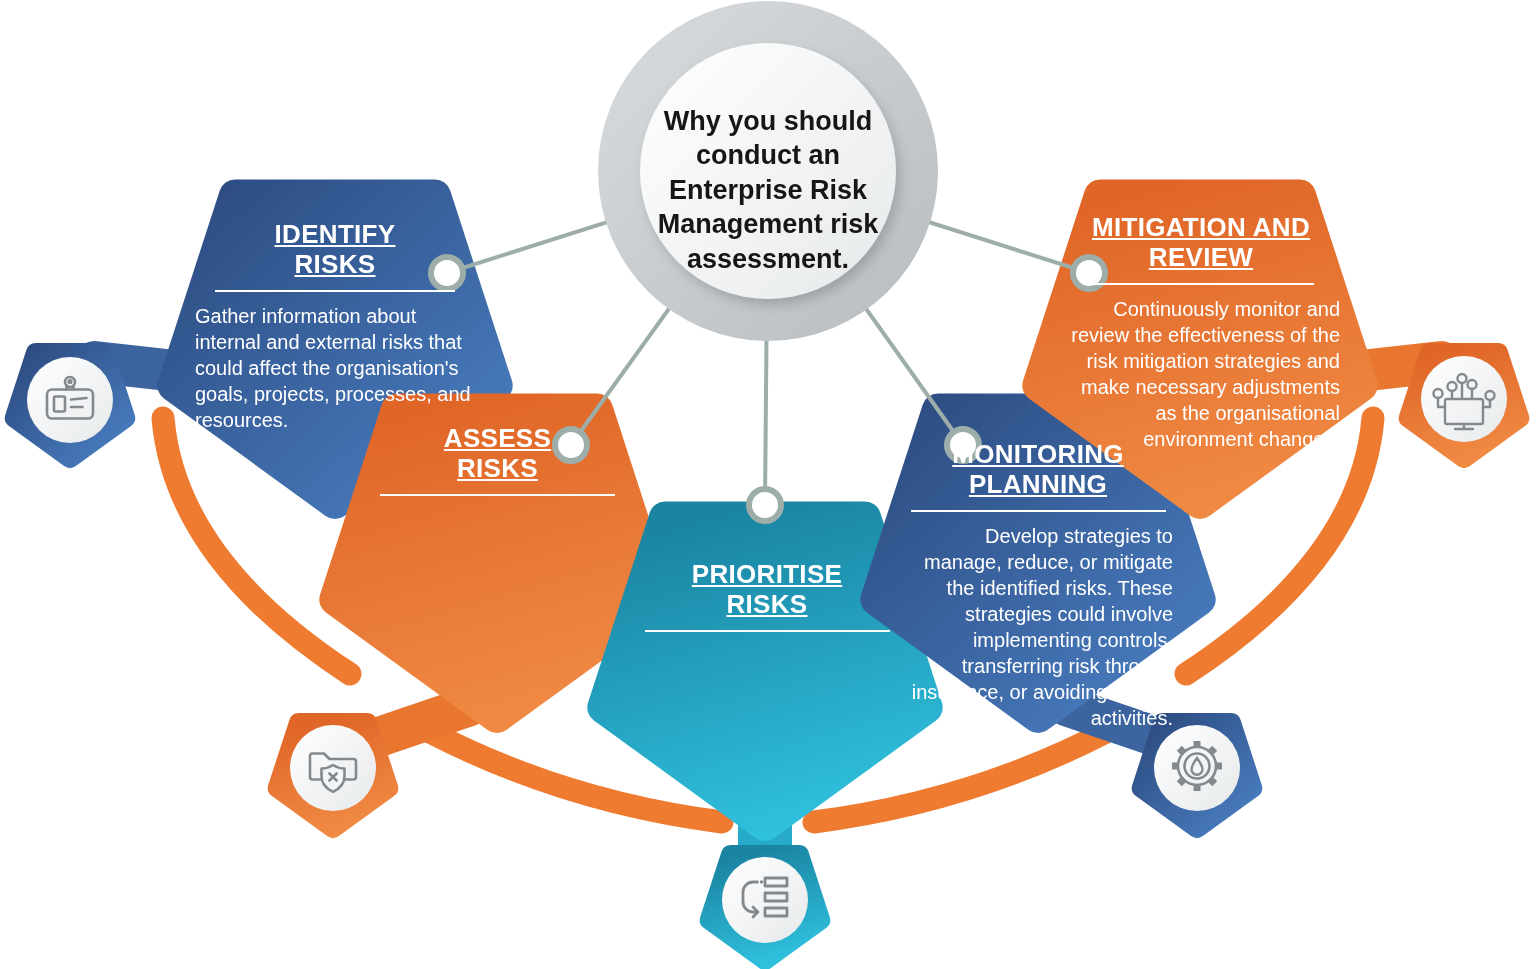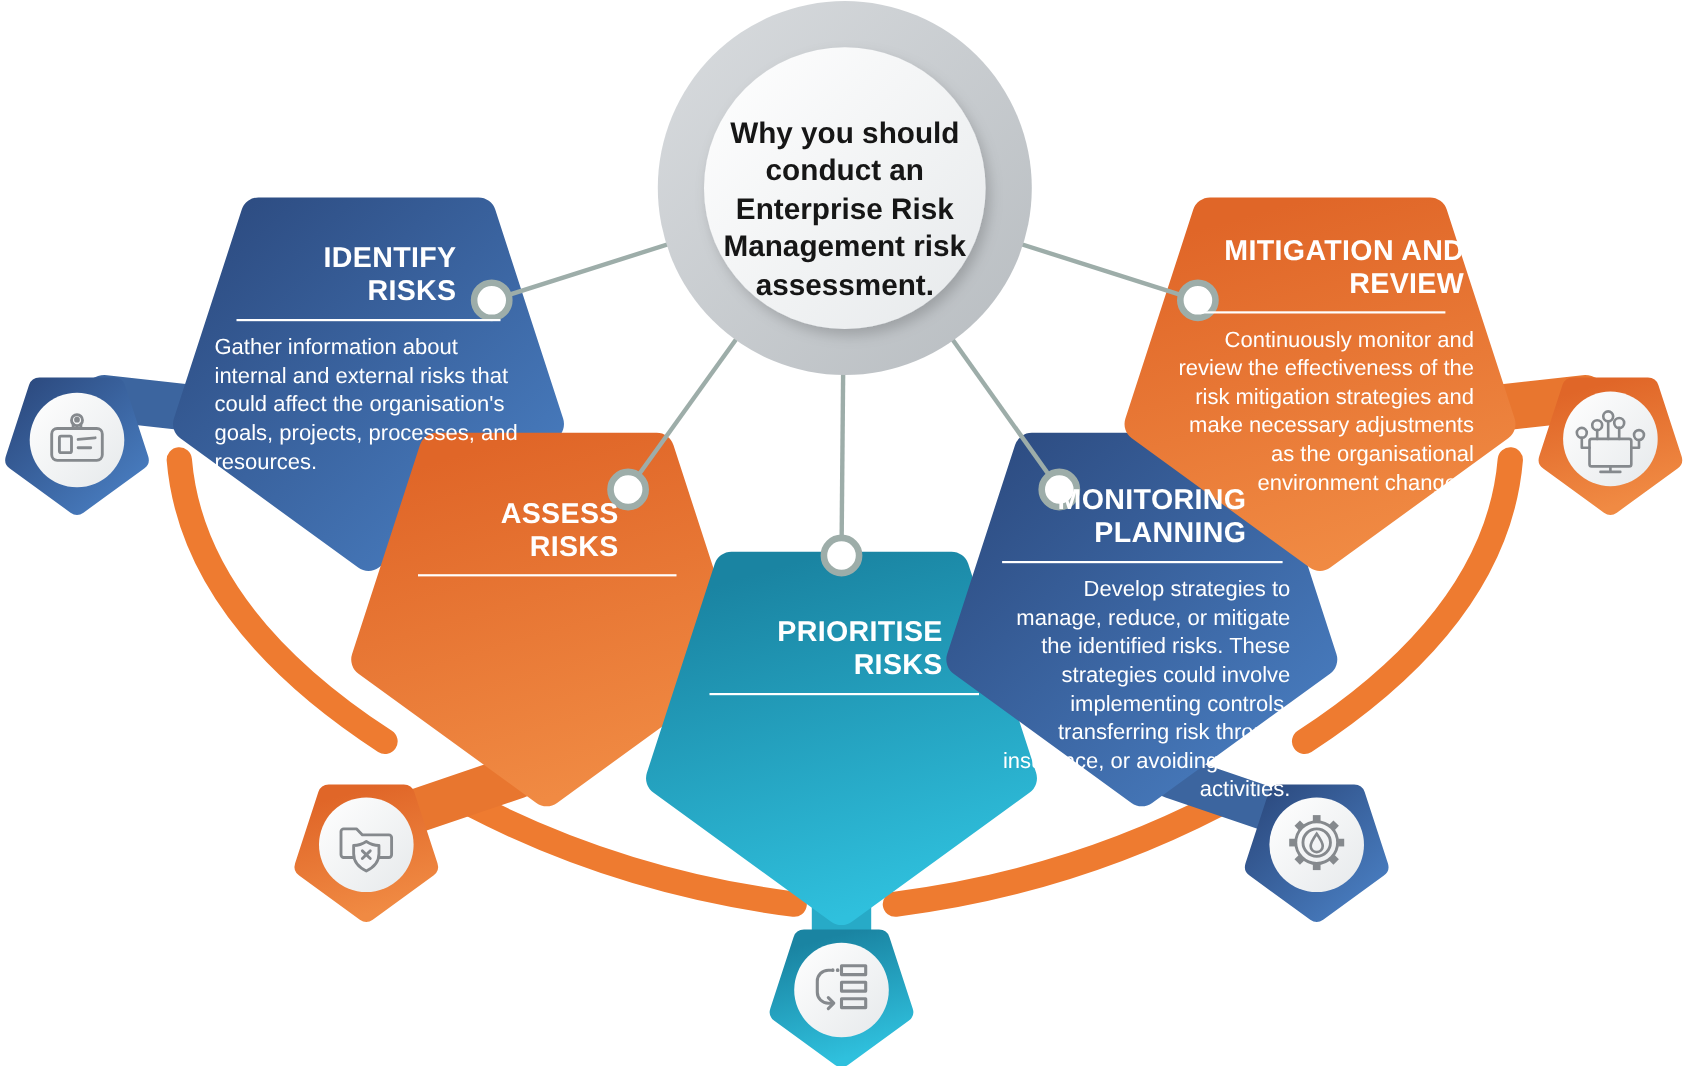--- a/index.html
+++ b/index.html
@@ -3,22 +3,22 @@
 <meta charset="utf-8">
 <style>
   html,body{margin:0;padding:0;background:#ffffff;}
   #canvas{
     position:relative;width:1536px;height:969px;overflow:hidden;background:#ffffff;
     font-family:"Liberation Sans",sans-serif;
   }
   #diagram-svg{position:absolute;left:0;top:0;}
   .txt{position:absolute;color:#ffffff;z-index:5;}
   .step-title{
-    font-weight:bold;font-size:26px;line-height:1.15;text-align:right;
-    margin:0 auto;letter-spacing:.3px;
+    font-weight:bold;font-size:26px;line-height:1.15;text-align:center;
+    margin:0 auto;letter-spacing:.3px;text-decoration:underline;
   }
   .divider{border-top:2px solid #ffffff;margin:10px auto 11px auto;}
   .step-body{font-size:20px;line-height:1.3;}
   .body-left{text-align:left;}
   .body-center{text-align:right;}
   .center-title{
     position:absolute;left:628px;top:86px;width:280px;height:176px;z-index:5;
     display:flex;align-items:center;justify-content:center;
     font-weight:bold;font-size:27px;line-height:1.28;color:#161616;text-align:center;margin-top:16px;
   }
@@ -172,21 +172,21 @@
 </svg>
 
   <div class="center-title">Why you should conduct an Enterprise Risk Management risk assessment.</div>
 
   <div class="txt" style="left:195px;top:220px;width:280px;">
     <div class="step-title" style="width:160px;">IDENTIFY RISKS</div>
     <div class="divider" style="width:240px;"></div>
     <div class="step-body body-left">Gather information about internal and external risks that could affect the organisation's goals, projects, processes, and resources.</div>
   </div>
 
-  <div class="txt" style="left:365px;top:452px;width:265px;">
+  <div class="txt" style="left:365px;top:424px;width:265px;">
     <div class="step-title" style="width:130px;">ASSESS RISKS</div>
     <div class="divider" style="width:235px;"></div>
   </div>
 
   <div class="txt" style="left:628px;top:545px;width:278px;">
     <div class="step-title" style="width:180px;margin-top:15px;">PRIORITISE RISKS</div>
     <div class="divider" style="width:245px;"></div>
   </div>
 
   <div class="txt" style="left:903px;top:440px;width:270px;">

